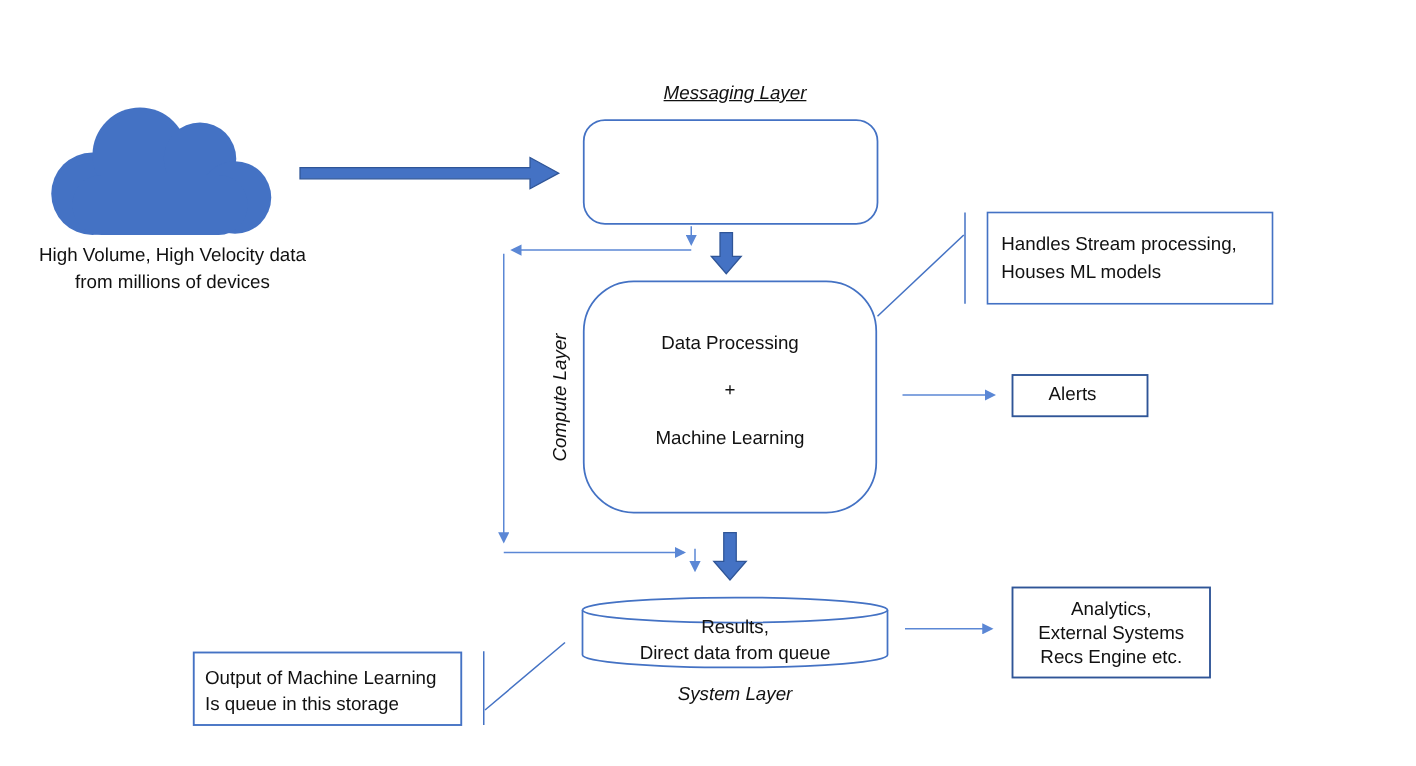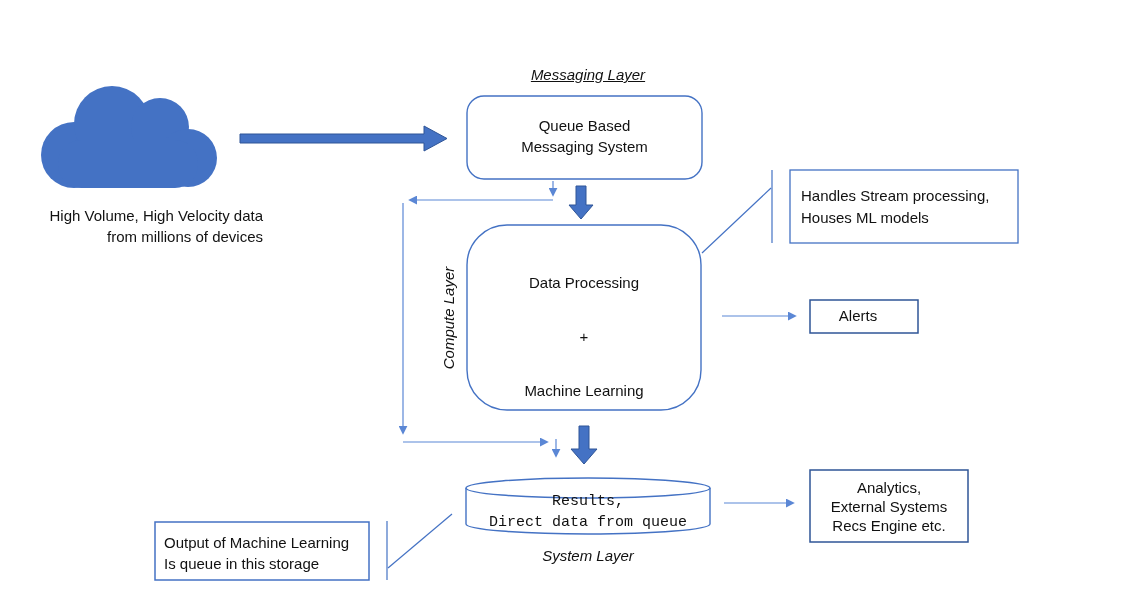--- a/index.html
+++ b/index.html
@@ -10,21 +10,21 @@
   .stage svg{position:absolute;left:0;top:0;}
   .lbl{
     position:absolute;font-size:15px;line-height:21px;color:#111;
     white-space:pre-line;text-align:center;
   }
   .left{text-align:left;}
   .italic{font-style:italic;}
   .lh19{line-height:19px;}
   .lh20{line-height:20px;}
   .lh22{line-height:22px;}
-  .lh39{line-height:54px;}
+  .lh39{line-height:38px;}
   .rot{transform:rotate(-90deg);transform-origin:center center;}
 </style>
 </head>
 <body>
 
 <div class="stage">
 
   <svg width="1133" height="613" viewBox="0 0 1133 613">
     <defs>
       <marker id="arr" viewBox="0 0 10 10" refX="8" refY="5" markerWidth="9" markerHeight="9" orient="auto" markerUnits="userSpaceOnUse">
@@ -69,35 +69,33 @@
       <line x1="387" y1="521" x2="387" y2="580"></line>
       <line x1="388" y1="568" x2="452" y2="514"></line>
     </g>
 
     <rect x="790" y="170" width="228" height="73" fill="#ffffff" stroke="#4472C4" stroke-width="1.3"></rect>
     <rect x="810" y="300" width="108" height="33" fill="#ffffff" stroke="#2F5597" stroke-width="1.5"></rect>
     <rect x="810" y="470" width="158" height="72" fill="#ffffff" stroke="#2F5597" stroke-width="1.5"></rect>
     <rect x="155" y="522" width="214" height="58" fill="#ffffff" stroke="#4472C4" stroke-width="1.5"></rect>
   </svg>
 
-  <div class="lbl" style="left:13px;top:205px;width:250px;text-align:right;">High Volume, High Velocity data
+  <div class="lbl" style="left:13px;top:194px;width:250px;">High Volume, High Velocity data
 from millions of devices</div>
 
   <div class="lbl italic lh20" style="left:498px;top:65px;width:180px;text-decoration:underline;">Messaging Layer</div>
 
-  <div class="lbl" style="left:467px;top:115px;width:235px;">Queue Based
-Messaging System</div>
 
   <div class="lbl italic lh20 rot" style="left:384px;top:308px;width:130px;height:20px;">Compute Layer</div>
 
   <div class="lbl lh39" style="left:467px;top:256px;width:234px;">Data Processing
 +
 Machine Learning</div>
 
-  <div class="lbl" style="left:466px;top:491px;width:244px;font-family:Liberation Mono, monospace;">Results,
+  <div class="lbl" style="left:466px;top:491px;width:244px;">Results,
 Direct data from queue</div>
 
   <div class="lbl italic lh20" style="left:498px;top:546px;width:180px;">System Layer</div>
 
   <div class="lbl left lh22" style="left:801px;top:185px;width:215px;">Handles Stream processing,
 Houses ML models</div>
 
   <div class="lbl lh20" style="left:810px;top:306px;width:96px;">Alerts</div>
 
   <div class="lbl lh19" style="left:810px;top:478px;width:158px;text-align:center;">Analytics,

